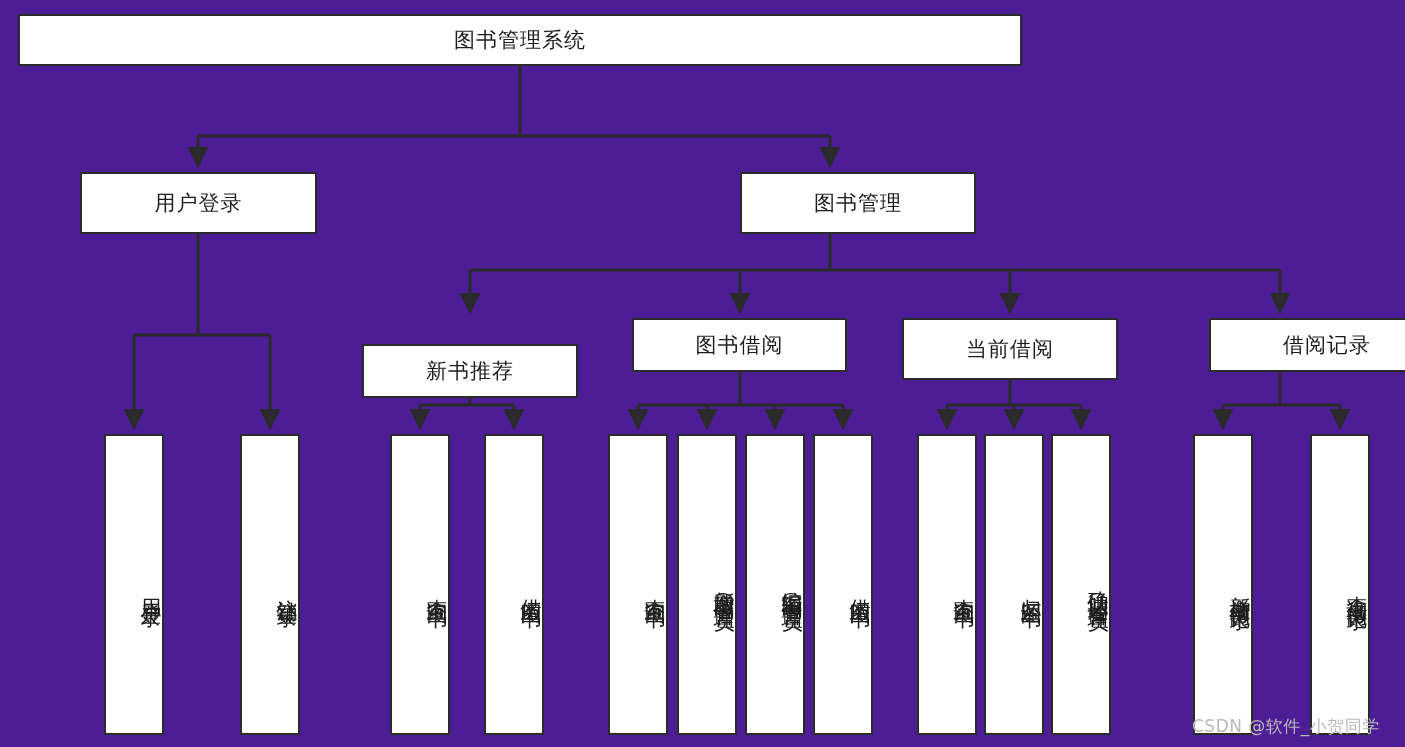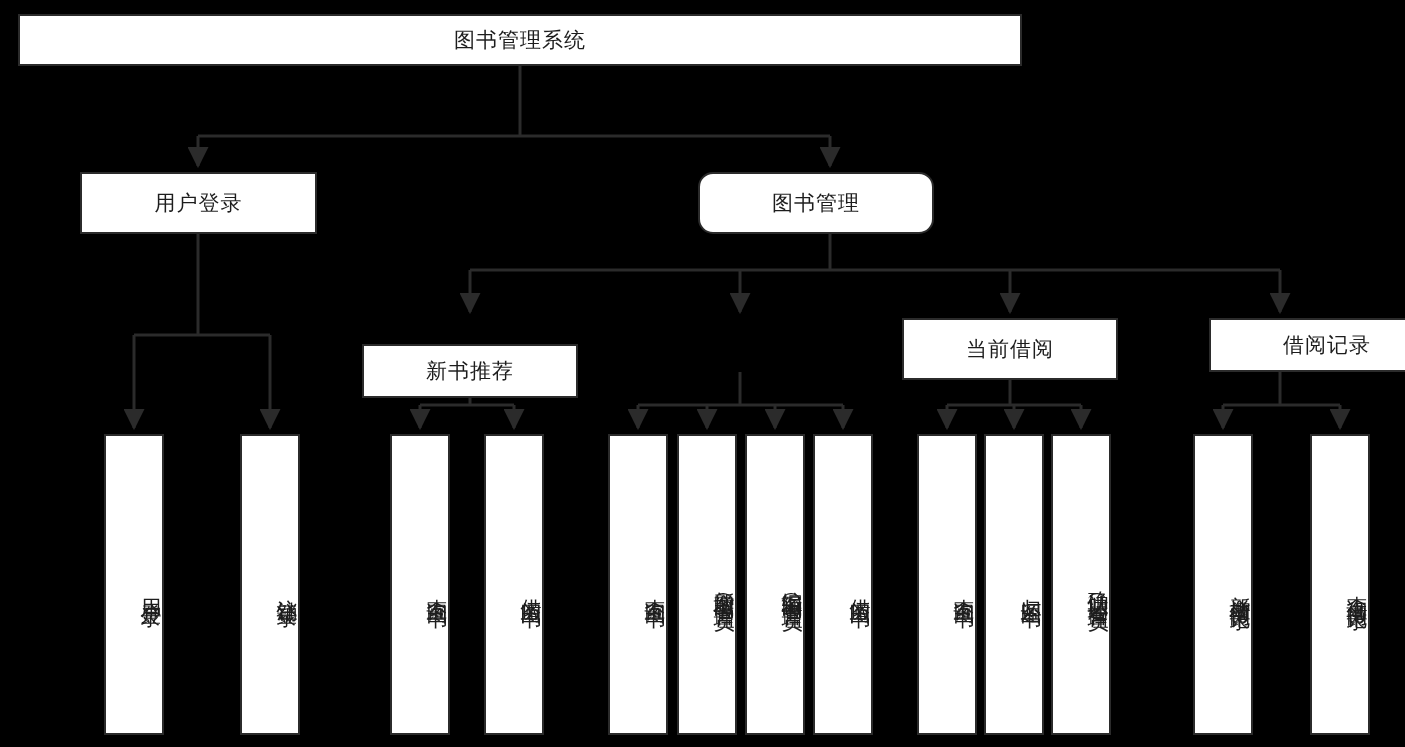--- a/index.html
+++ b/index.html
@@ -7,21 +7,21 @@
     padding: 0;
     background: #ffffff;
   }
   body {
     font-family: "DejaVu Sans", "Liberation Sans", sans-serif;
   }
   #canvas {
     position: relative;
     width: 1405px;
     height: 747px;
-    background: #000000;
+    background: #4c1d95;
     overflow: hidden;
   }
   svg.edges {
     position: absolute;
     left: 0;
     top: 0;
     width: 1405px;
     height: 747px;
     pointer-events: none;
   }
@@ -118,26 +118,29 @@
     </g>
   </svg>
 
   <div class="node horiz" style="left:18px; top:14px; width:1004px; height:52px;">
     <span>图书管理系统</span>
   </div>
 
   <div class="node horiz" style="left:80px; top:172px; width:237px; height:62px;">
     <span>用户登录</span>
   </div>
-  <div class="node horiz" style="left:698px; top:172px; width:236px; height:62px;border-radius:15px;">
+  <div class="node horiz" style="left:740px; top:172px; width:236px; height:62px;">
     <span>图书管理</span>
   </div>
 
   <div class="node horiz" style="left:362px; top:318px; width:216px; height:54px;margin-top:26px;">
     <span>新书推荐</span>
+  </div>
+  <div class="node horiz" style="left:632px; top:318px; width:215px; height:54px;">
+    <span>图书借阅</span>
   </div>
   <div class="node horiz" style="left:902px; top:318px; width:216px; height:62px;">
     <span>当前借阅</span>
   </div>
   <div class="node horiz" style="left:1172px; top:318px; width:236px; height:54px;margin-left:37px;">
     <span>借阅记录</span>
   </div>
 
   <div class="node vert" style="left:104px; top:434px; width:60px; height:301px;">
     <span class="vtext">用户登录</span>
@@ -176,14 +179,15 @@
     <span class="vtext">确认归还（管理员）</span>
   </div>
 
   <div class="node vert" style="left:1193px; top:434px; width:60px; height:301px;">
     <span class="vtext">新增借阅记录</span>
   </div>
   <div class="node vert" style="left:1310px; top:434px; width:60px; height:301px;">
     <span class="vtext">查询借阅记录</span>
   </div>
 
+  <div class="watermark" style="left:1192px; top:715px;">CSDN @软件_小贺同学</div>
 
 </div>
 
 </body></html>

